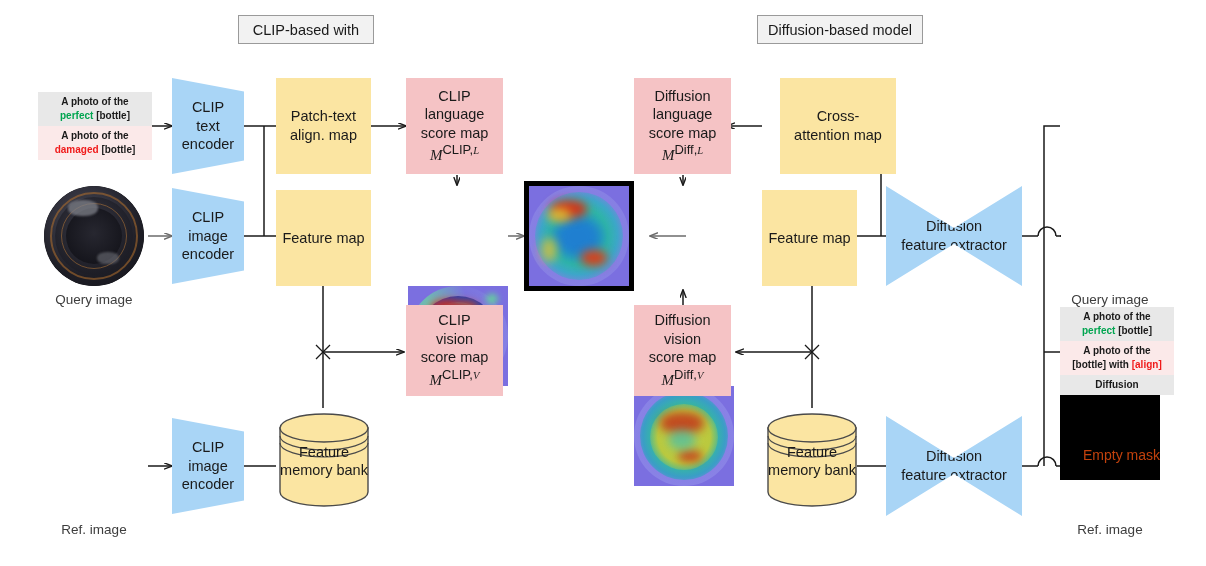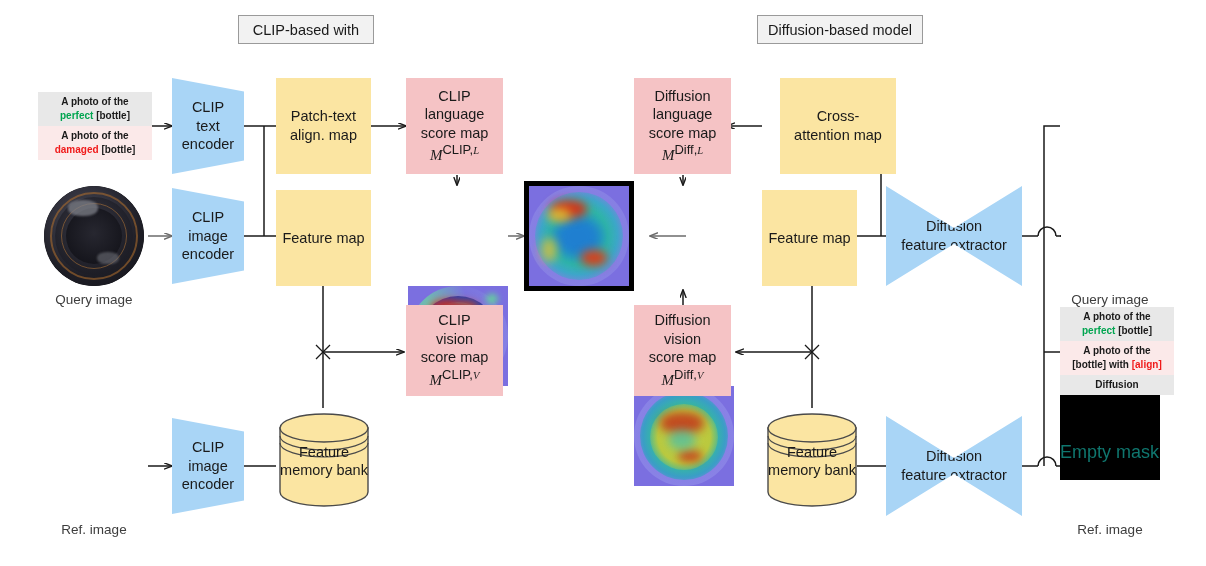--- a/index.html
+++ b/index.html
@@ -44,22 +44,22 @@
 
   
   .cap{font-size:13.5px;color:#3d3d3d;text-align:center;}
 
   
   .lens{border-radius:50%;overflow:hidden;position:relative;background:#0c0c10;}
   .lens .ring{position:absolute;border-radius:50%;}
 
   
   .mask{background:#000;position:relative;}
-  .mask .mlab{position:absolute;left:0;right:0;bottom:17%;text-align:left;
-              color:#0f766e;font-size:18px;}
+  .mask .mlab{position:absolute;left:0;right:0;bottom:17%;text-align:right;
+              color:#c2410c;font-size:14px;}
 
   
   .heat{position:relative;overflow:hidden;background:#7b6fe0;}
   .heat .hl{position:absolute;border-radius:50%;}
 
   svg.wires{position:absolute;left:0;top:0;width:1206px;height:566px;overflow:visible;}
 </style>
 </head>
 <body>
 

